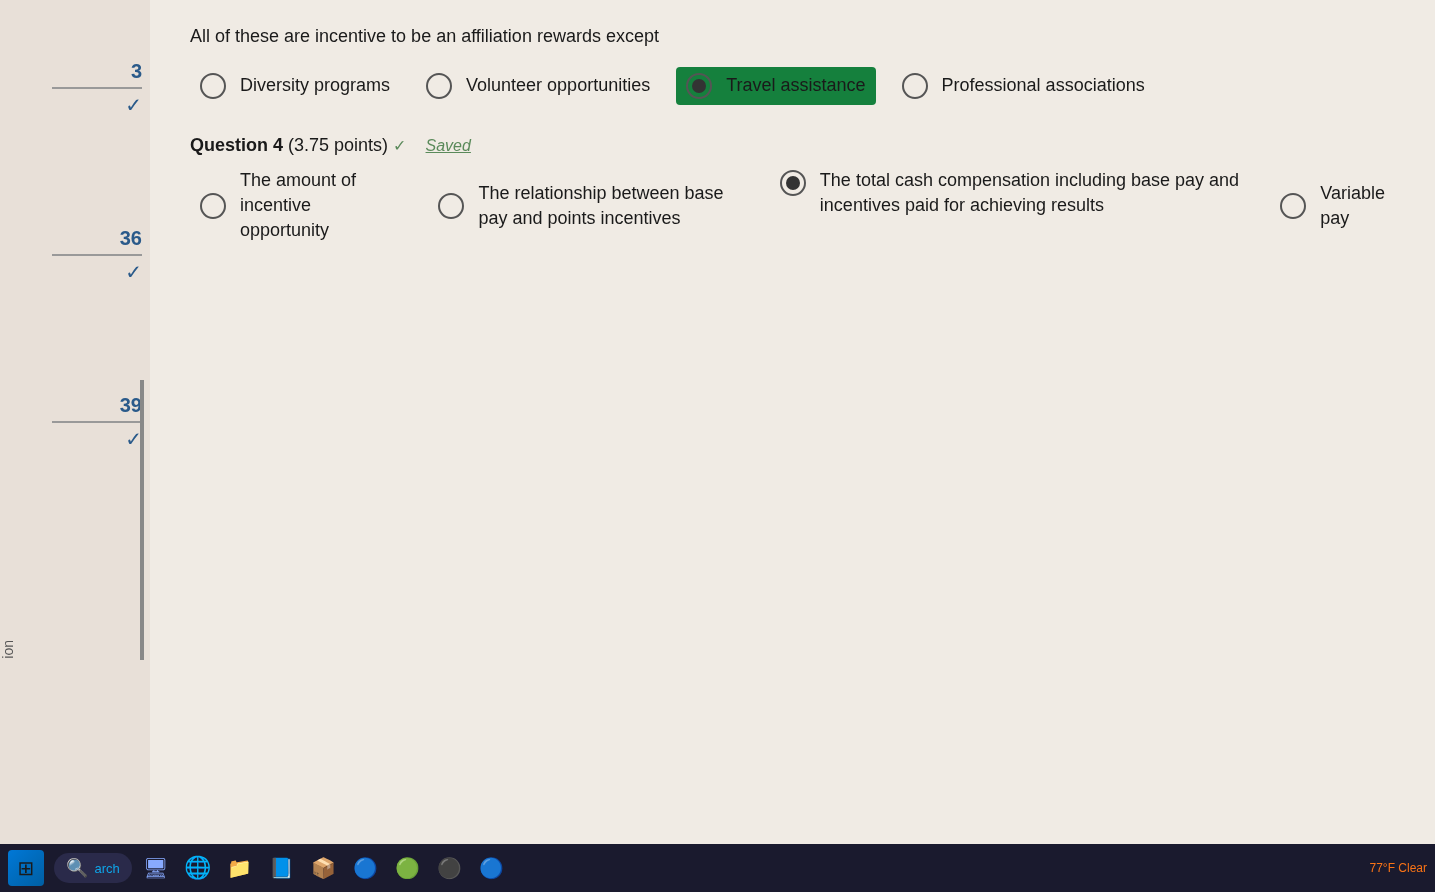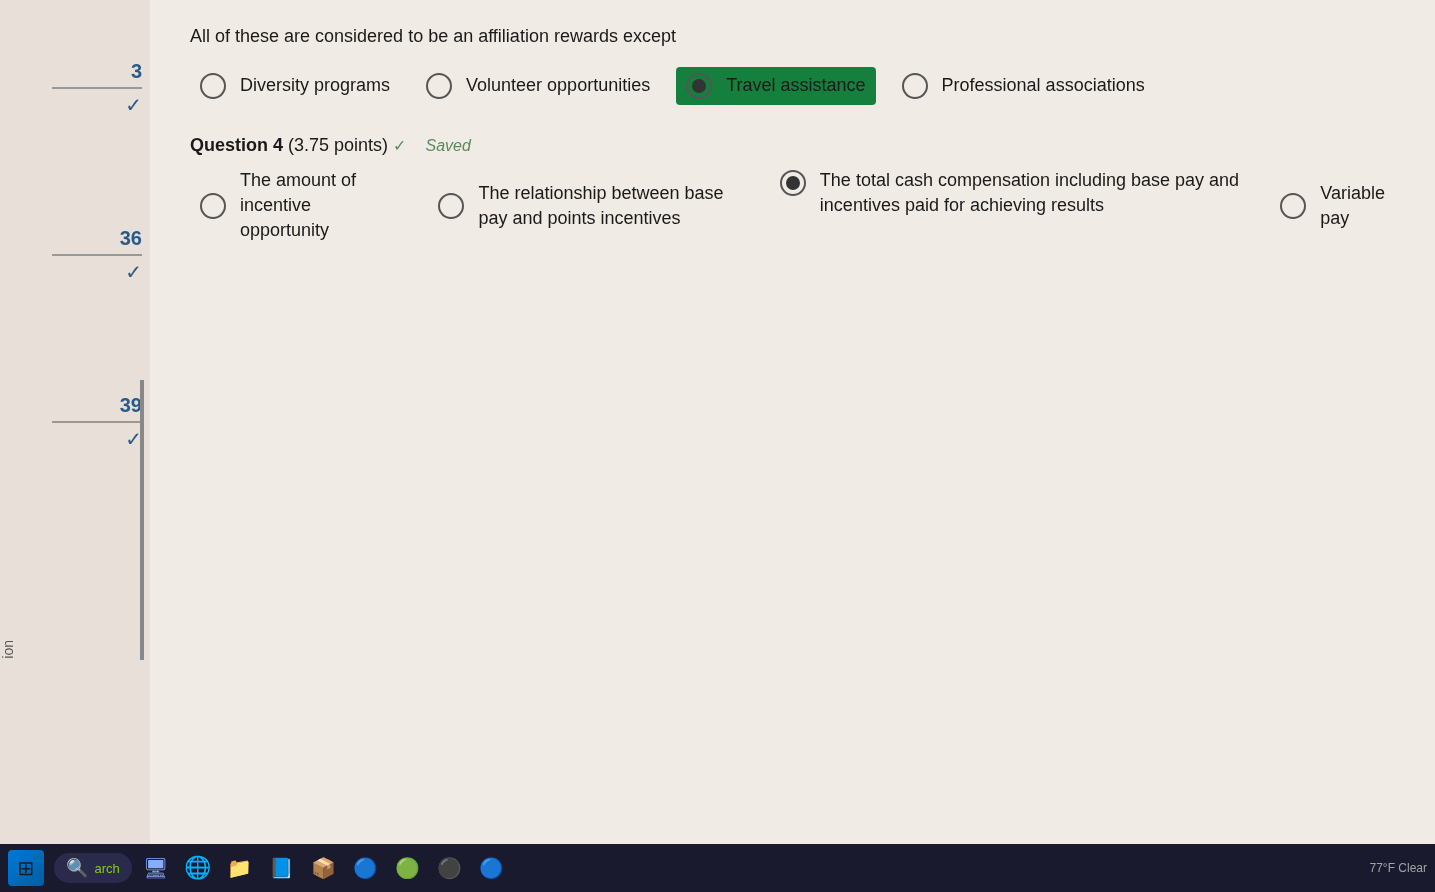--- a/index.html
+++ b/index.html
@@ -126,20 +126,21 @@
 
     .q4-header strong {
       font-weight: 700;
     }
 
     .saved-badge {
       color: #5a8a5a;
       font-size: 16px;
       font-style: italic;
       margin-left: 10px;
+      text-decoration: underline;
     }
 
     .saved-check {
       color: #5a8a5a;
       font-size: 16px;
       margin-right: 4px;
     }
 
     .q4-subtext {
       font-size: 18px;
@@ -180,42 +181,42 @@
       display: flex;
       align-items: center;
       background-color: #2a2a4a;
       border-radius: 20px;
       padding: 4px 12px;
       margin-left: 4px;
       gap: 6px;
     }
 
     .taskbar-search-text {
-      color: #84cc16;
+      color: #0ea5e9;
       font-size: 13px;
     }
 
     .start-btn {
       background: linear-gradient(135deg, #0078d7, #005fa3);
       border-radius: 4px;
       padding: 4px 8px;
       font-size: 20px;
     }
 
     .taskbar-right {
       margin-left: auto;
       display: flex;
       align-items: center;
       gap: 8px;
       color: #ccc;
       font-size: 13px;
     }
 
     .taskbar-time {
-      color: #a3a3a3;
+      color: #f97316;
       font-size: 12px;
       text-align: right;
     }
 
     .ion-label {
       position: absolute;
       left: 0;
       top: 640px;
       font-size: 14px;
       color: #555;
@@ -251,21 +252,21 @@
     <span class="sidebar-check">✓</span>
   </div>
 </div>
 
 <div class="vertical-bar"></div>
 
 <div class="ion-label">ion</div>
 
 <div class="main-content">
 
-  <div class="q3-header">All of these are considered to be an affiliation rewards except</div>
+  <div class="q3-header">All of these are incentive to be an affiliation rewards except</div>
 
   <div class="options-group">
 
     <div class="option-row">
       <div class="radio-outer empty"></div>
       <span class="option-label">Diversity programs</span>
     </div>
 
     <div class="option-row">
       <div class="radio-outer empty"></div>

